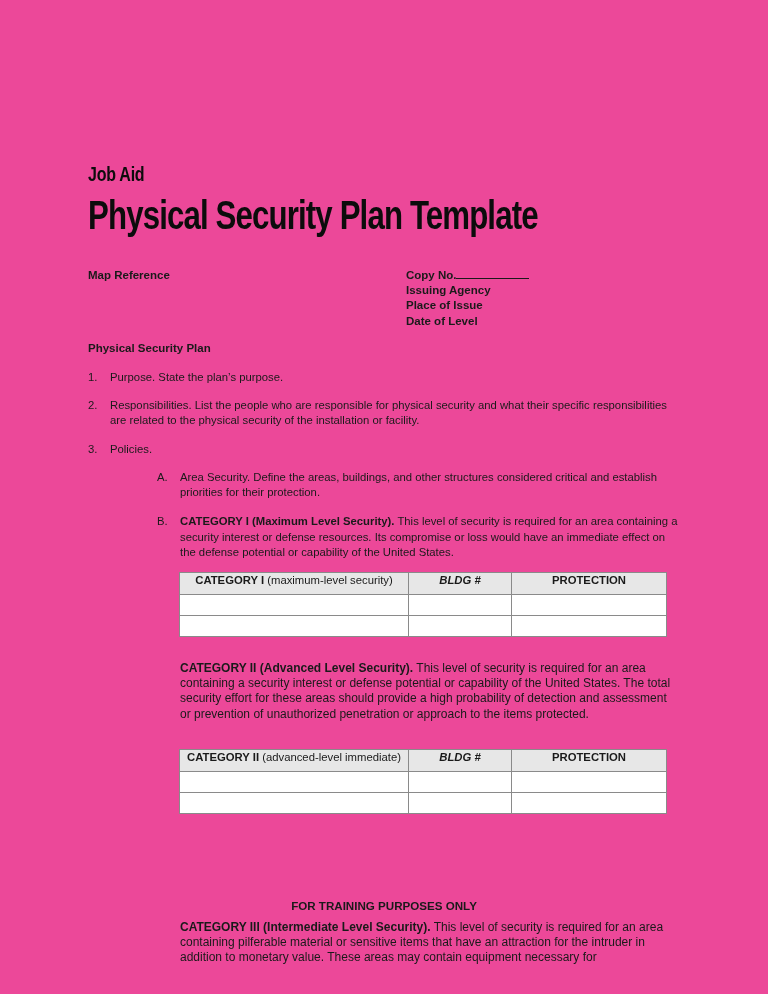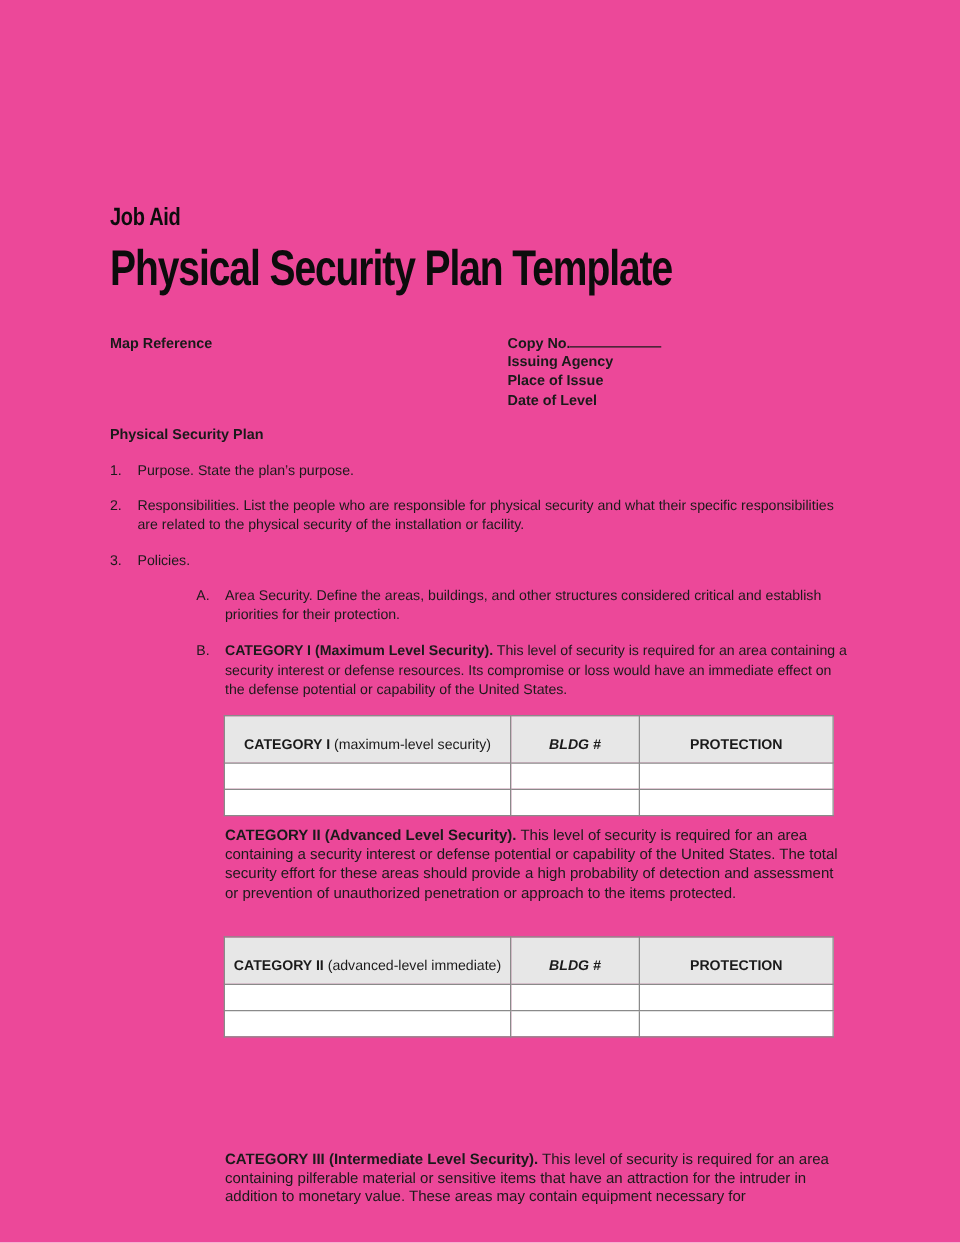--- a/index.html
+++ b/index.html
@@ -148,21 +148,21 @@
     font-size: 11.3px;
   }
   .cat-table td, .cat-table th {
     border: 1.1px solid #8a8a8a;
     padding: 0;
   }
   .cat-table thead th {
     background: #e7e7e7;
     text-align: center;
     font-weight: normal;
-    padding: 16px 4px 6px;
+    padding: 0 4px 6px;
     line-height: 14.5px;
     vertical-align: middle;
   }
   .cat-table thead th .strong { font-weight: bold; }
   .cat-table tbody td {
     height: 20px;
     background: #ffffff;
   }
   .col-name  { width: 220px; }
   .col-bldg  { width: 94px; font-style: italic; }
@@ -314,15 +314,16 @@
         <td></td>
       </tr>
     </tbody>
   </table>
 
   <div class="body-para" id="para-cat3">
     <b class="lead">CATEGORY III (Intermediate Level Security).</b><span> This level of security is required for an area containing pilferable material or sensitive items that have an attraction for the intruder in addition to monetary value. These areas may contain equipment necessary for</span>
   </div>
 
   <div class="footer">
+    <div class="foot-1">FOR TRAINING PURPOSES ONLY</div>
   </div>
 
 </div>
 
 </body></html>

